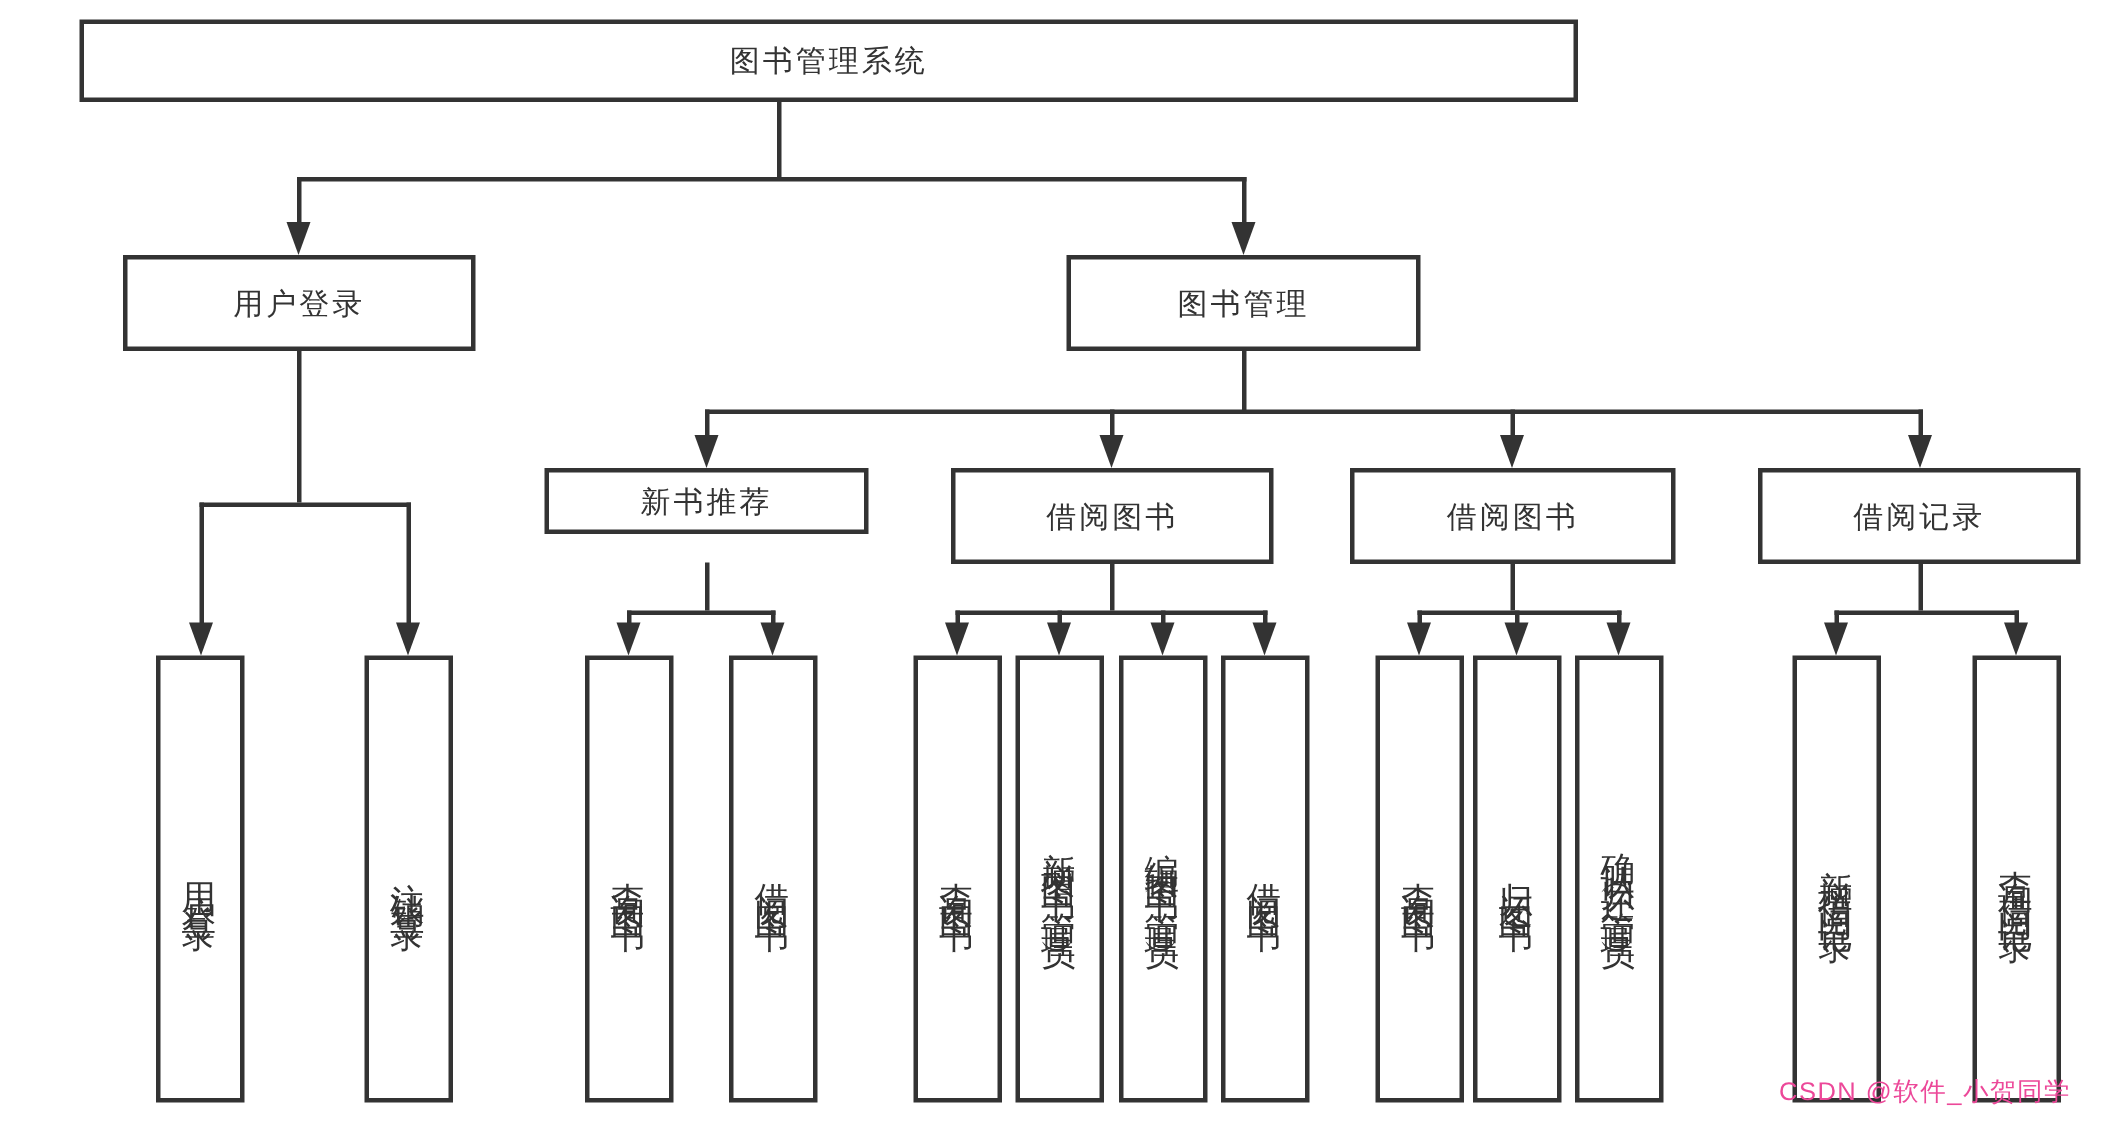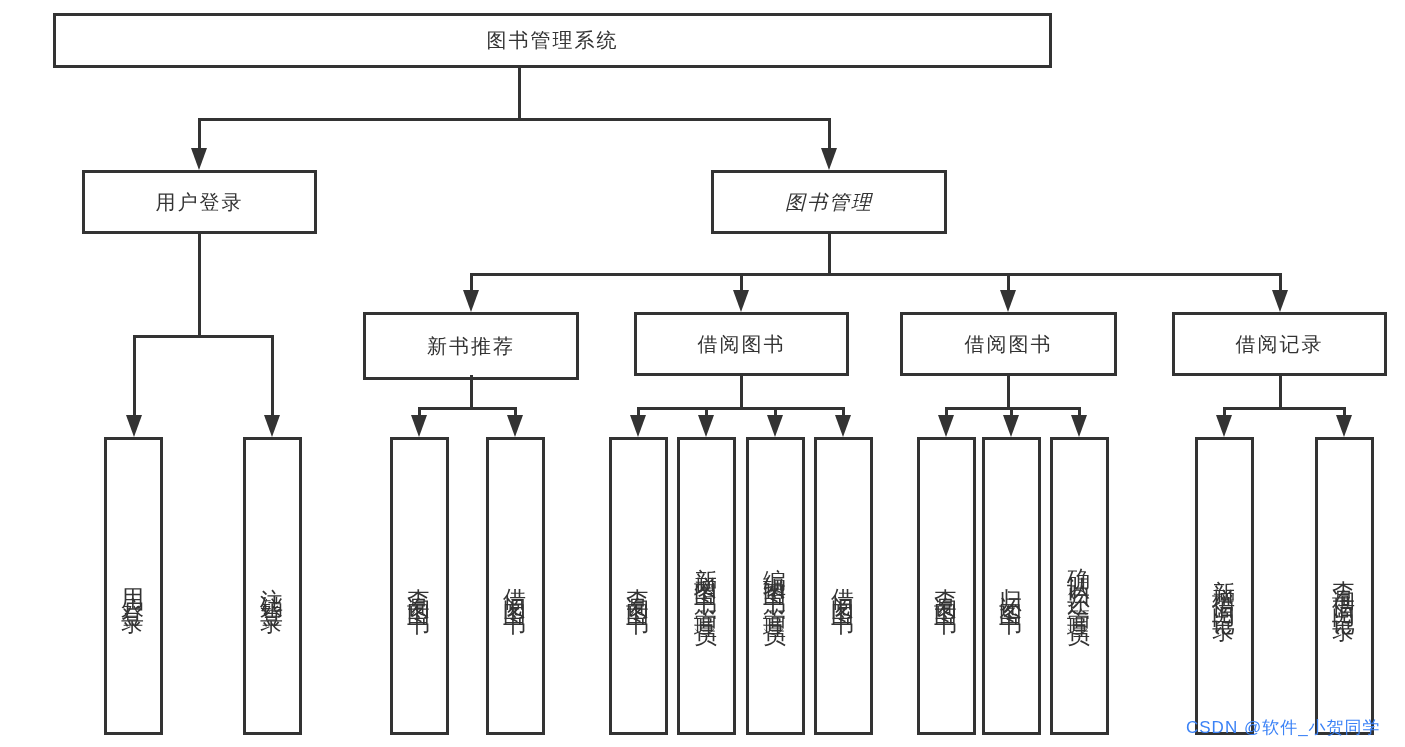--- a/index.html
+++ b/index.html
@@ -44,23 +44,23 @@
     position: absolute;
     width: 0; height: 0;
     border-left: 8px solid transparent;
     border-right: 8px solid transparent;
     border-top: 22px solid #333333;
   }
   
   #n-root         { left: 21px;   top: 13px;  width: 999px; height: 55px; margin-left: 32px; }
   
   #n-user-login   { left: 82px;   top: 170px; width: 235px; height: 64px; }
-  #n-book-mgmt    { left: 711px;  top: 170px; width: 236px; height: 64px; font-style: italic; }
+  #n-book-mgmt    { left: 711px;  top: 170px; width: 236px; height: 64px; }
   
-  #n-new-book     { left: 363px;  top: 312px; width: 216px; height: 68px; }
+  #n-new-book     { left: 363px;  top: 312px; width: 216px; height: 44px; }
   #n-book-borrow  { left: 634px;  top: 312px; width: 215px; height: 64px; }
   #n-cur-borrow   { left: 900px;  top: 312px; width: 217px; height: 64px; }
   #n-borrow-rec   { left: 1172px; top: 312px; width: 215px; height: 64px; }
   
   .leaf { top: 437px; width: 59px; height: 298px; }
   #n-ul-login     { left: 104px; }
   #n-ul-logout    { left: 243px; }
   #n-nbr-query    { left: 390px; }
   #n-nbr-borrow   { left: 486px; }
   #n-bb-query     { left: 609px; }
@@ -70,21 +70,21 @@
   #n-cb-query     { left: 917px; }
   #n-cb-return    { left: 982px; }
   #n-cb-confirm   { left: 1050px; }
   #n-br-add       { left: 1195px; }
   #n-br-query     { left: 1315px; }
   
   #watermark {
     position: absolute;
     left: 1186px; top: 716px;
     width: 219px;
-    color: #3b82f6;
+    color: #ec4899;
     font-size: 17px;
     letter-spacing: 1px;
     white-space: nowrap;
   }
 </style>
 </head>
 <body>
 
 <div id="stage">
 

